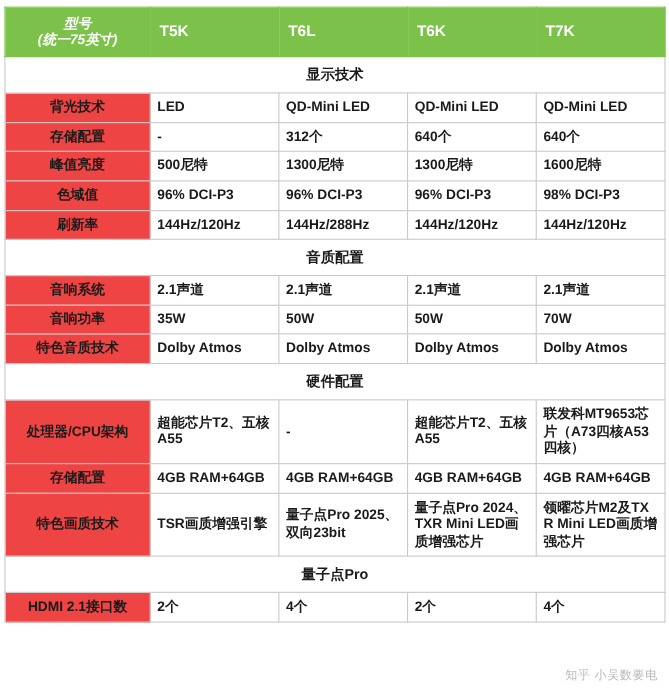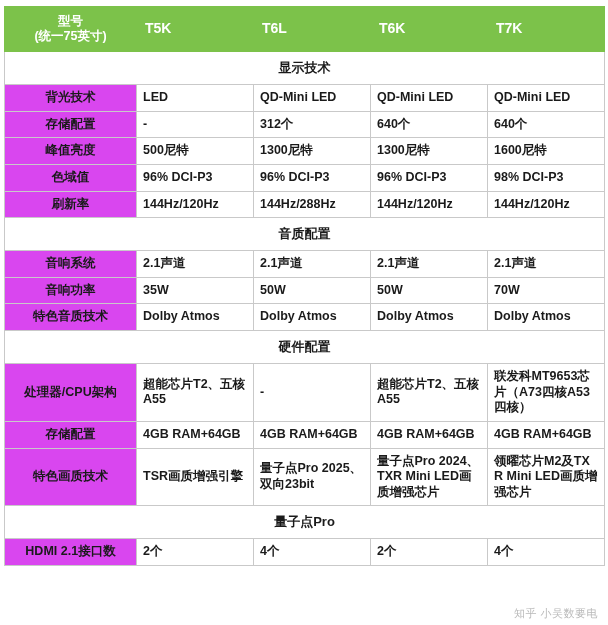--- a/index.html
+++ b/index.html
@@ -47,20 +47,21 @@
     color: #ffffff;
     font-weight: bold;
     font-size: 13px;
     border: 1px solid #7cc24a;
     height: 34px;
   }
   tr.head th.model {
     text-align: center;
     line-height: 1.2;
     font-size: 12.5px;
+    font-style: italic;
   }
   tr.head th.col {
     text-align: left;
     font-size: 14px;
     padding-left: 8px;
   }
   
   tr.section td {
     background: #ffffff;
     text-align: center;
@@ -68,21 +69,21 @@
     font-size: 13px;
     height: 24px;
     padding: 4px 0;
     margin-left: 40px;
   }
   
   td.label {
     text-align: center;
     font-weight: bold;
     font-size: 12.5px;
-    background: #d946ef;
+    background: #ef4444;
   }
   td.val {
     text-align: left;
     font-size: 12.5px;
     background: #ffffff;
     font-weight: bold;
   }
   .tall { height: 46px; }
   .med { height: 34px; }
 

